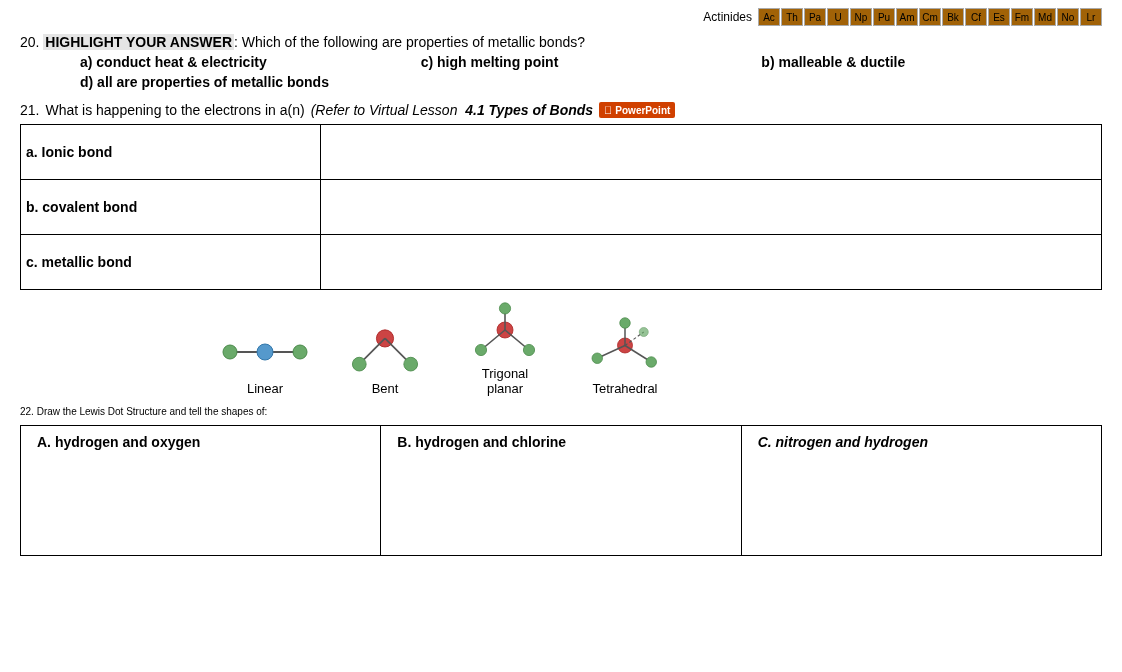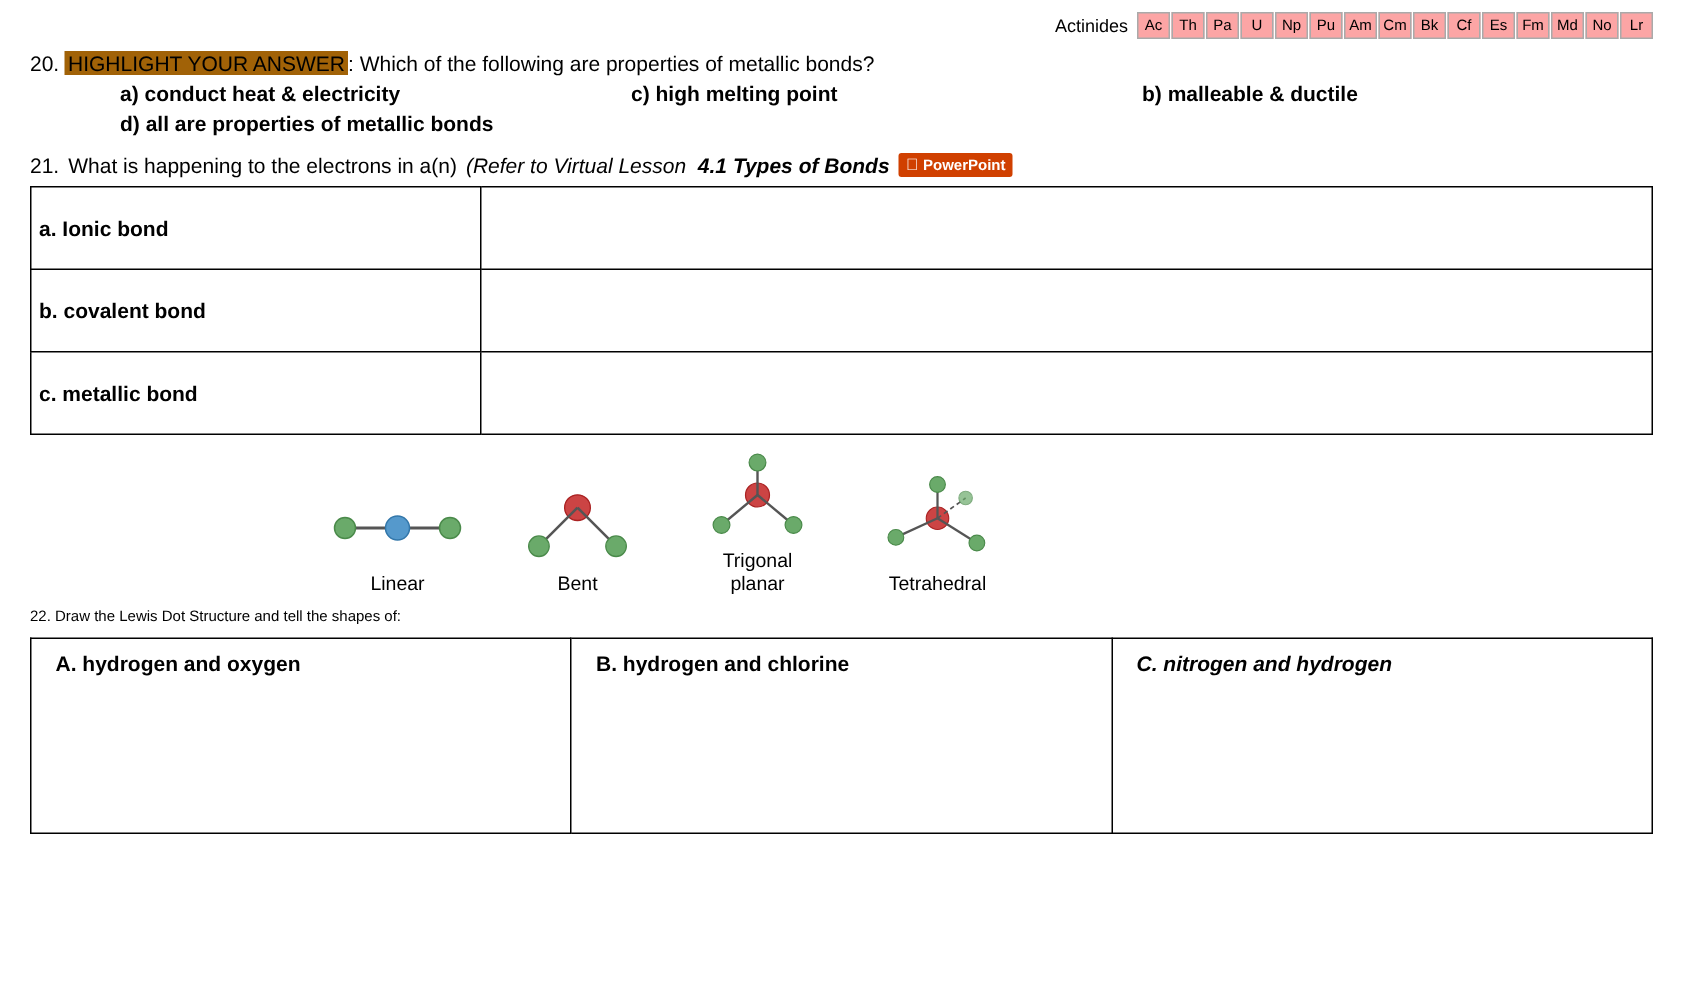--- a/index.html
+++ b/index.html
@@ -34,30 +34,30 @@
       gap: 1px;
     }
     .element-cell {
       border: 1px solid #aaa;
       width: 22px;
       height: 18px;
       display: flex;
       align-items: center;
       justify-content: center;
       font-size: 10px;
-      background: #fca5a5;
+      background: #a16207;
     }
 
     
     .q20 {
       margin-bottom: 12px;
     }
     .highlight {
-      background-color: #a16207;
-      font-weight: normal;
+      background-color: #e5e5e5;
+      font-weight: bold;
       padding: 0 2px;
     }
     .q20-answers {
       display: grid;
       grid-template-columns: 1fr 1fr 1fr;
       margin-left: 60px;
       margin-top: 4px;
       gap: 4px 0;
     }
     .q20-answers .ans {

